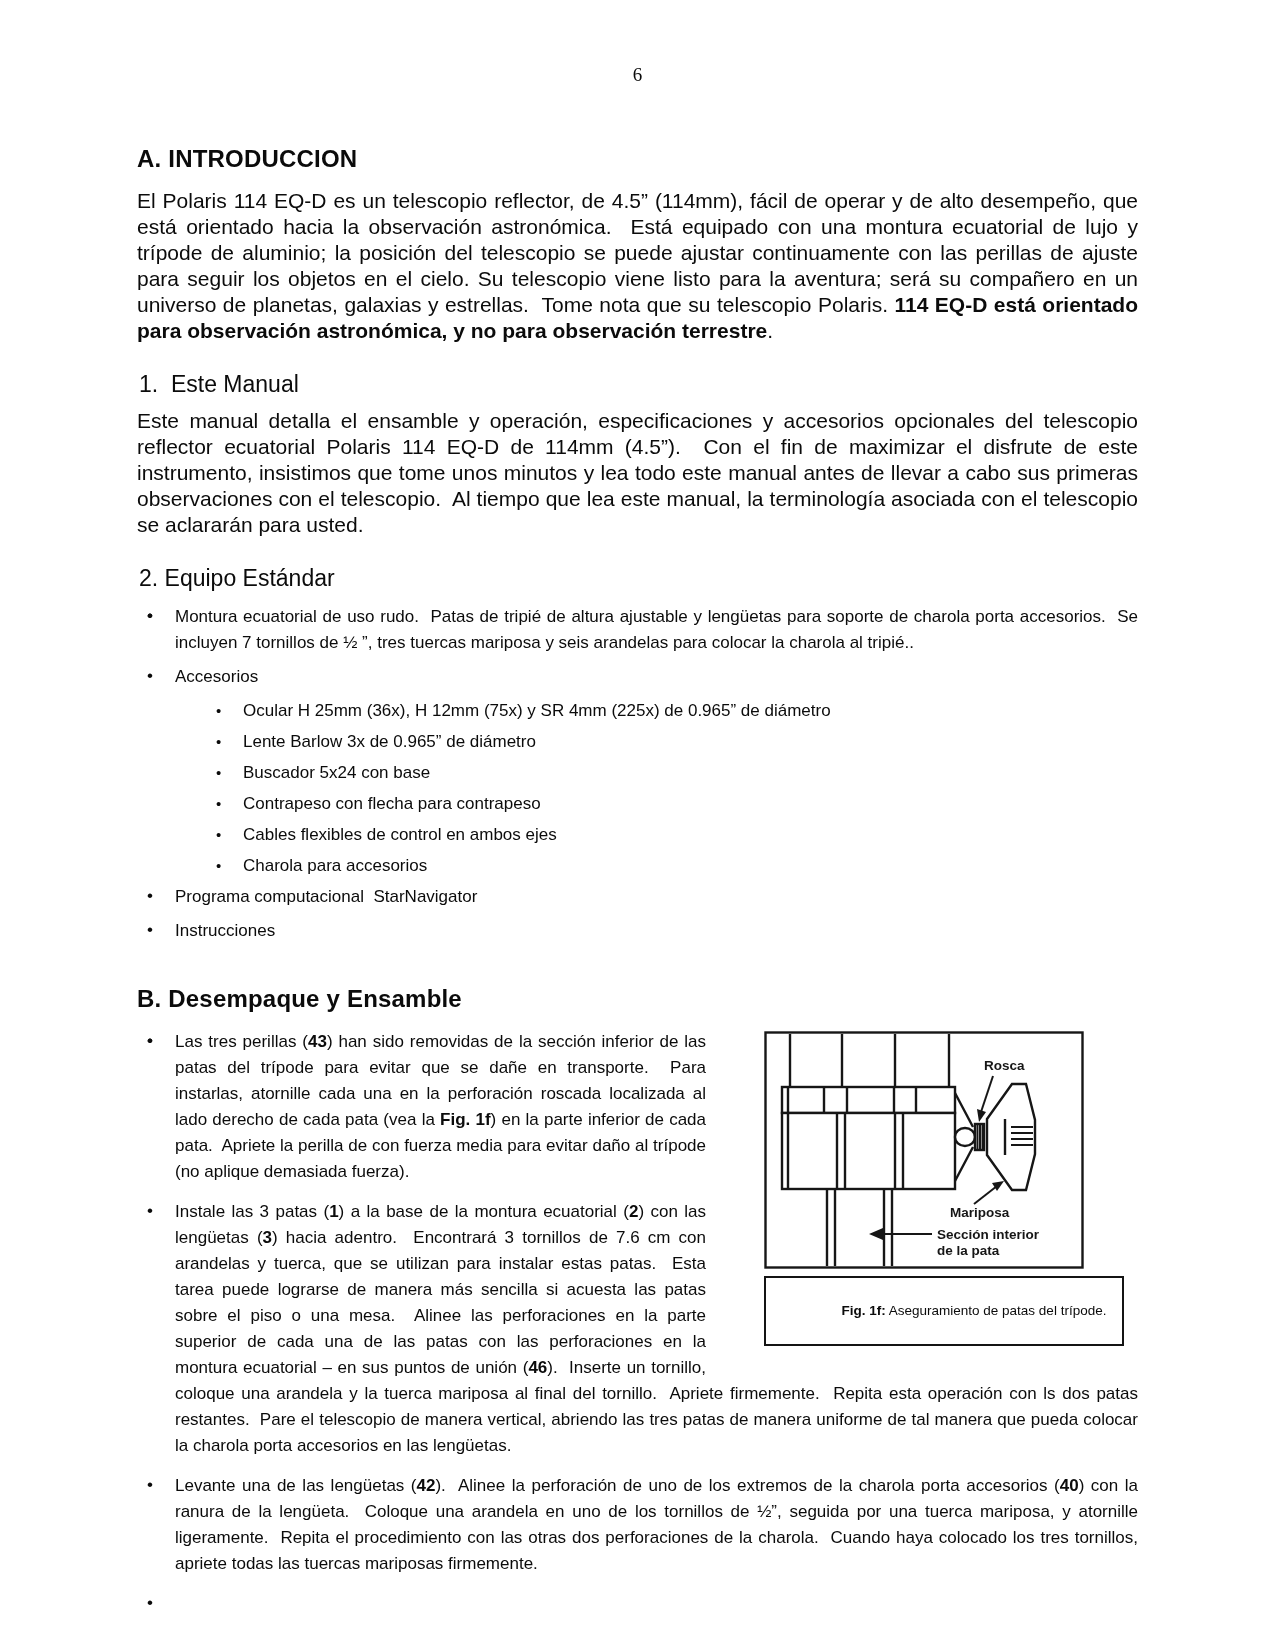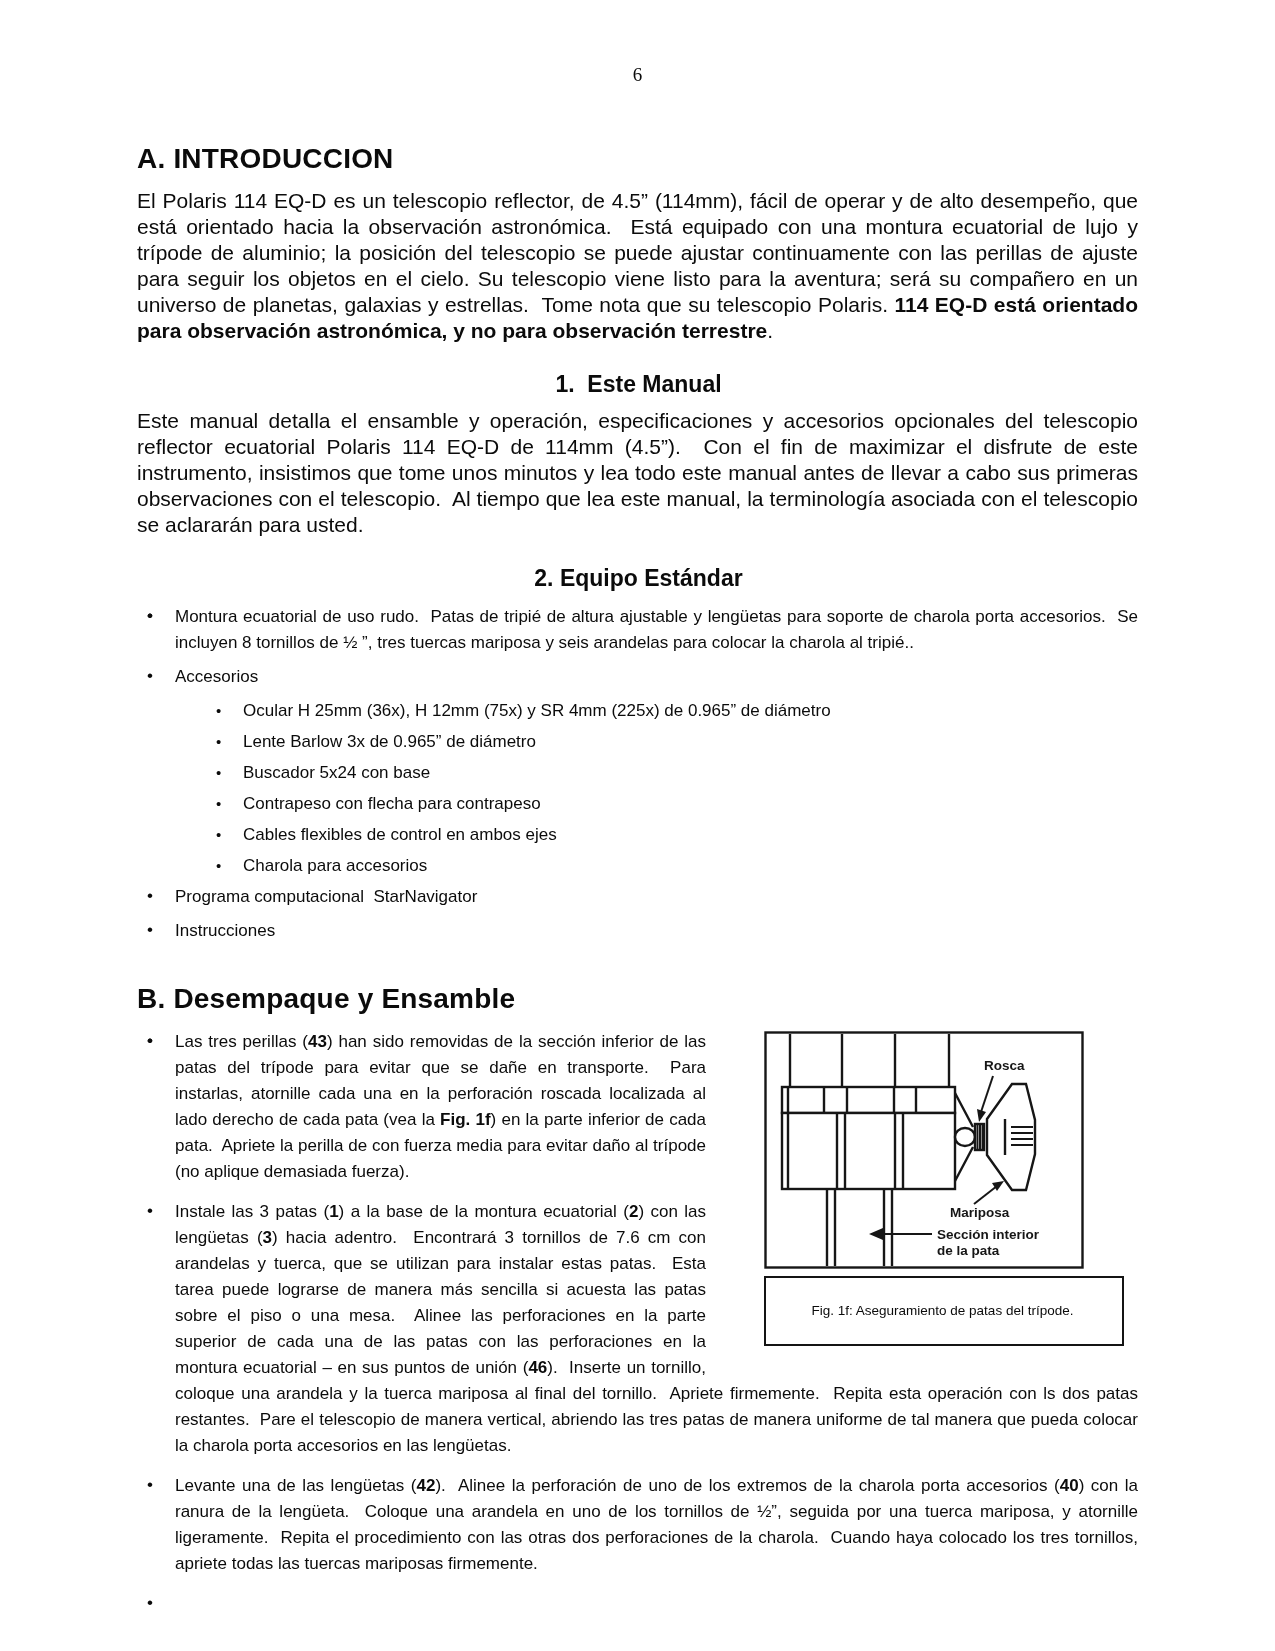--- a/index.html
+++ b/index.html
@@ -7,27 +7,27 @@
     position:relative; width:1275px; height:1651px; margin:0 auto;
     background:#ffffff; font-family:"Liberation Sans", sans-serif; color:#0b0b0b;
     overflow:hidden;
   }
   .content { position:absolute; left:137px; top:64px; width:1001px; }
   .pagenum {
     text-align:center; font-family:"Liberation Serif", serif;
     font-size:19px; line-height:22px; margin-bottom:56px;
   }
   h1 {
-    font-size:28px; line-height:33px; font-weight:bold;
+    font-size:24px; line-height:33px; font-weight:bold;
     margin:0 0 13px 0; white-space:pre-wrap; letter-spacing:0.2px;
   }
   .h1-b { margin-top:38px; }
   h2 {
-    font-size:23px; line-height:28px; font-weight:bold;
-    margin:26px 0 10px 2px; white-space:pre-wrap;text-align:center;
+    font-size:23px; line-height:28px; font-weight:normal;
+    margin:26px 0 10px 2px; white-space:pre-wrap;
   }
   p.body {
     font-size:21px; line-height:26px; margin:0;
     text-align:justify; white-space:pre-wrap;
   }
   .bullets { margin-top:12px; }
   .bullet {
     position:relative; padding-left:38px; font-size:17px; line-height:26px;
     text-align:justify; margin-bottom:8px;
   }
@@ -36,21 +36,21 @@
   .bullet.sub { padding-left:106px; margin-bottom:5px; }
   .bullet.sub .dot { left:79px; font-size:15px; top:0; }
   .bsec .bullet { margin-bottom:14px; }
   .bold { font-weight:bold; }
   .fig-float { float:right; width:360px; margin:2px 14px 10px 58px; }
   .figbox svg { display:block; }
   .figcap {
     border:2px solid #141414; margin-top:7px; padding:4px 8px 5px 8px;
     font-size:13.5px; line-height:19px; white-space:pre-wrap;
   }
-  .figcap .cap-prefix { font-weight:normal; }
+  .figcap .cap-prefix { font-weight:bold;margin-left:30px; }
   svg .ln { stroke:#161616; stroke-width:2.4; fill:none; }
   svg .lf { stroke:#161616; stroke-width:2.4; fill:#ffffff; }
   svg .thin { stroke:#161616; stroke-width:2; fill:none; }
   svg .ah { fill:#161616; stroke:none; }
   svg text {
     font-family:"Liberation Sans", sans-serif; font-size:13.5px;
     font-weight:bold; fill:#161616;
   }
   .clearfix::after { content:""; display:block; clear:both; }
 </style>
@@ -68,21 +68,21 @@
     <h2>1.  Este Manual</h2>
     <p class="body">Este manual detalla el ensamble y operación, especificaciones y accesorios opcionales del telescopio reflector ecuatorial Polaris 114 EQ-D de 114mm (4.5”).  Con el fin de maximizar el disfrute de este instrumento, insistimos que tome unos minutos y lea todo este manual antes de llevar a cabo sus primeras observaciones con el telescopio.  Al tiempo que lea este manual, la terminología asociada con el telescopio se aclararán para usted.</p>
 
     <h2>2. Equipo Estándar</h2>
     <div class="bullets">
       <div class="bullet">
         <span class="dot">•</span>
       </div>
       <div class="bullet">
         <span class="dot">•</span>
-        <span class="bt">Montura ecuatorial de uso rudo.  Patas de tripié de altura ajustable y lengüetas para soporte de charola porta accesorios.  Se incluyen 8 tornillos de ½ ”, tres tuercas mariposa y seis arandelas para colocar la charola al tripié..</span>
+        <span class="bt">Montura ecuatorial de uso rudo.  Patas de tripié de altura ajustable y lengüetas para soporte de charola porta accesorios.  Se incluyen 7 tornillos de ½ ”, tres tuercas mariposa y seis arandelas para colocar la charola al tripié..</span>
       </div>
       <div class="bullet">
         <span class="dot">•</span>
         <span class="bt">Accesorios</span>
       </div>
       <div class="bullet sub">
         <span class="dot">•</span>
         <span class="bt">Ocular H 25mm (36x), H 12mm (75x) y SR 4mm (225x) de 0.965” de diámetro</span>
       </div>
       <div class="bullet sub">

